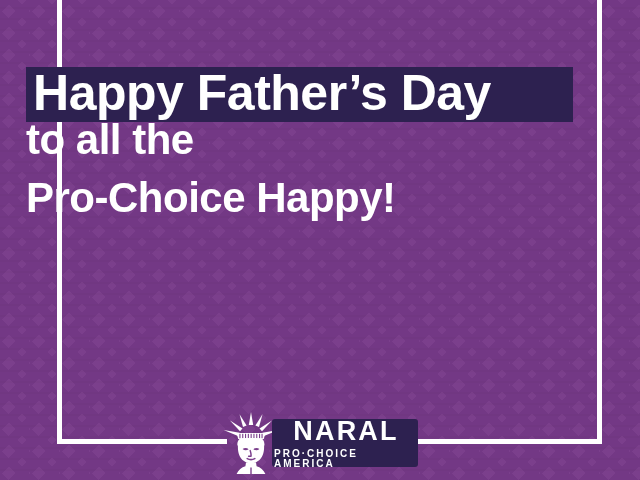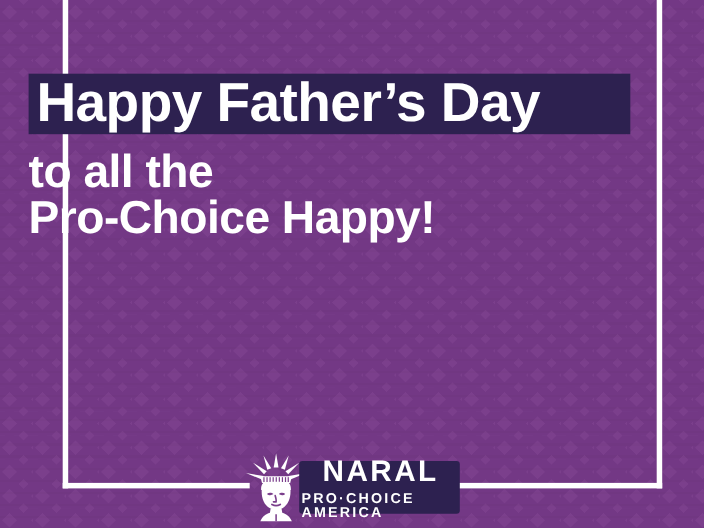--- a/index.html
+++ b/index.html
@@ -94,21 +94,21 @@
 
   
   .subline {
     position: absolute;
     color: #ffffff;
     font-size: 42px;
     font-weight: bold;
     letter-spacing: -0.5px;
     white-space: nowrap;
   }
-  #subline-1 { left: 26px; top: 132px; }
+  #subline-1 { left: 26px; top: 116px; }
   #subline-2 { left: 26px; top: 174px; }
 
   
   #logo-lockup {
     position: absolute;
     left: 222px;
     top: 412px;
     width: 196px;
     height: 62px;
     text-decoration: underline;
@@ -138,21 +138,21 @@
   #naral-wordmark {
     color: #ffffff;
     font-size: 27px;
     font-weight: bold;
     letter-spacing: 2.2px;
     line-height: 1;
     padding-left: 2px;
   }
   #naral-tagline {
     color: #ffffff;
-    font-size: 13px;
+    font-size: 10px;
     font-weight: bold;
     letter-spacing: 2.0px;
     line-height: 1;
     margin-top: 4px;
     padding-left: 2px;
   }
 </style>
 </head>
 <body>
 

